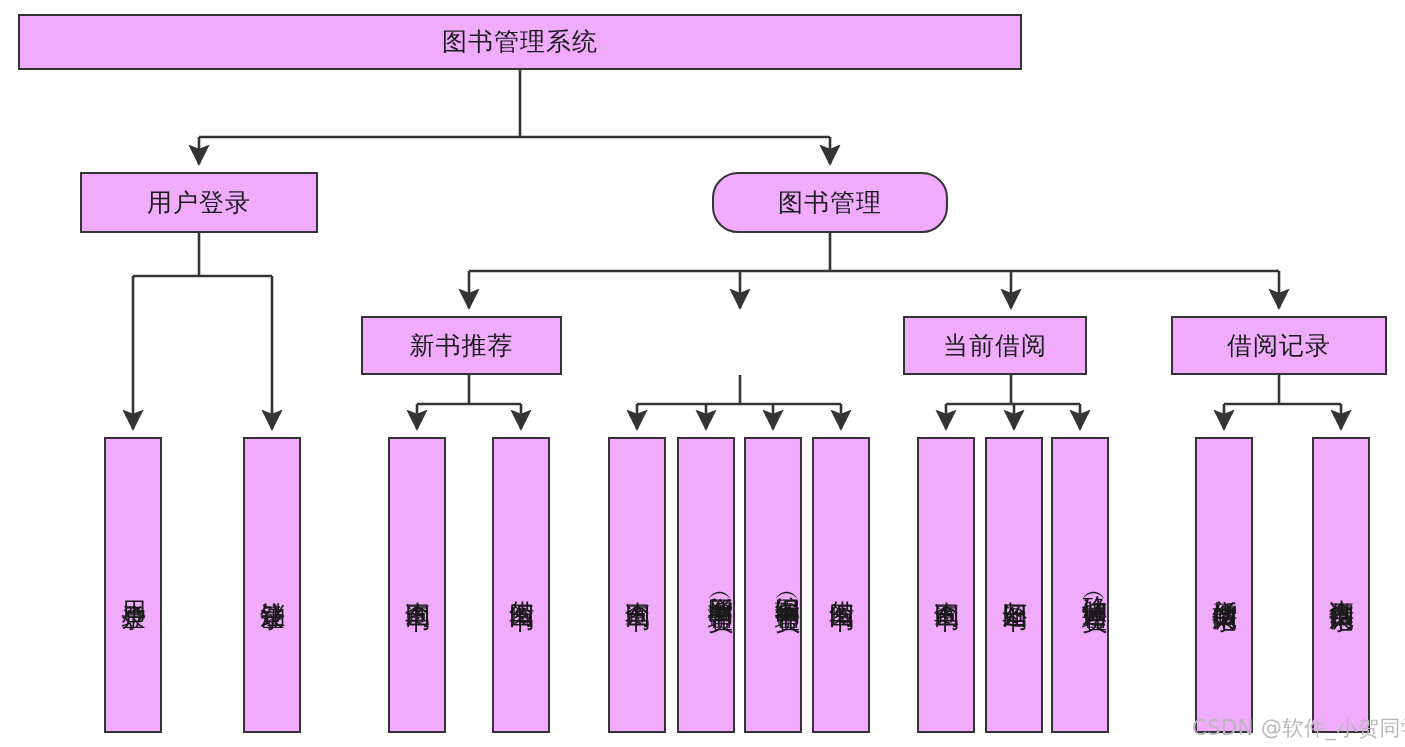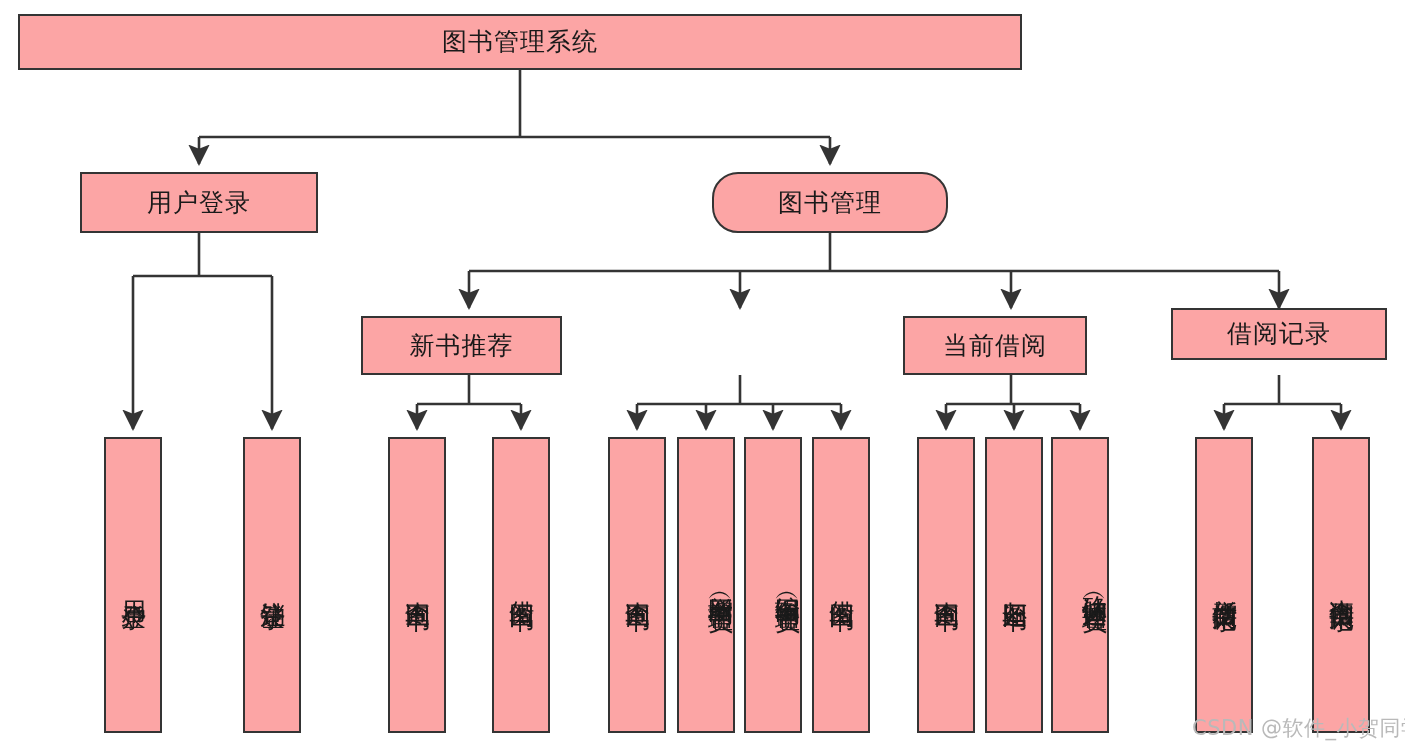--- a/index.html
+++ b/index.html
@@ -21,21 +21,21 @@
     position: absolute;
     left: 0;
     top: 0;
     width: 1405px;
     height: 747px;
     pointer-events: none;
   }
   .node {
     position: absolute;
     box-sizing: border-box;
-    background: #fca5a5;
+    background: #f0abfc;
     border: 2.5px solid #343434;
     display: flex;
     align-items: center;
     justify-content: center;
     color: #1a1a1a;
   }
   .node.horiz {
     font-size: 25px;
     letter-spacing: 1px;
     line-height: 1.2;
@@ -130,21 +130,21 @@
   <div class="node horiz" style="left:712px; top:172px; width:236px; height:61px;border-radius:26px;">
     <span>图书管理</span>
   </div>
 
   <div class="node horiz" style="left:361px; top:316px; width:201px; height:59px;">
     <span>新书推荐</span>
   </div>
   <div class="node horiz" style="left:903px; top:316px; width:184px; height:59px;">
     <span>当前借阅</span>
   </div>
-  <div class="node horiz" style="left:1171px; top:308px; width:216px; height:52px;">
+  <div class="node horiz" style="left:1171px; top:316px; width:216px; height:59px;">
     <span>借阅记录</span>
   </div>
 
   <div class="node vert centered" style="left:104px; top:437px; width:58px; height:296px;">
     <span>用户登录</span>
   </div>
   <div class="node vert centered" style="left:243px; top:437px; width:58px; height:296px;">
     <span>注销登录</span>
   </div>
 

